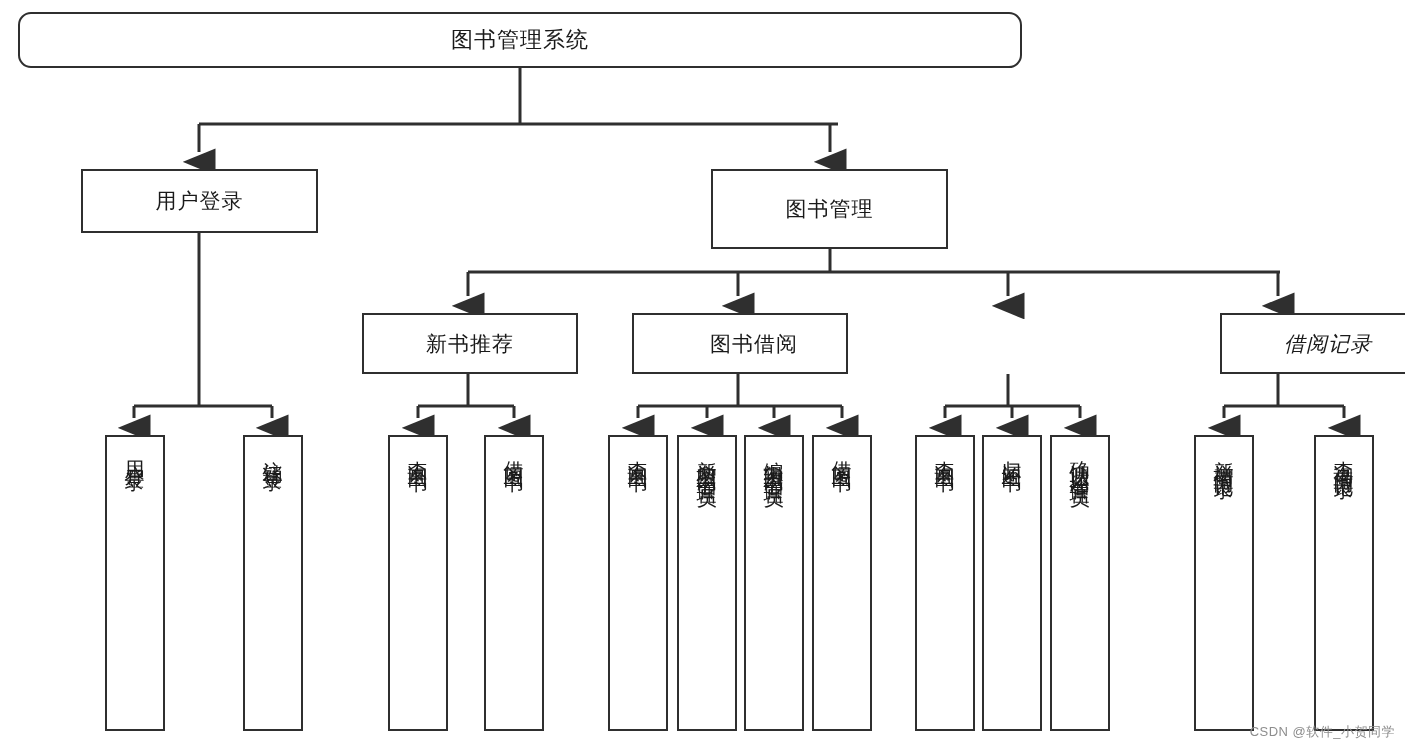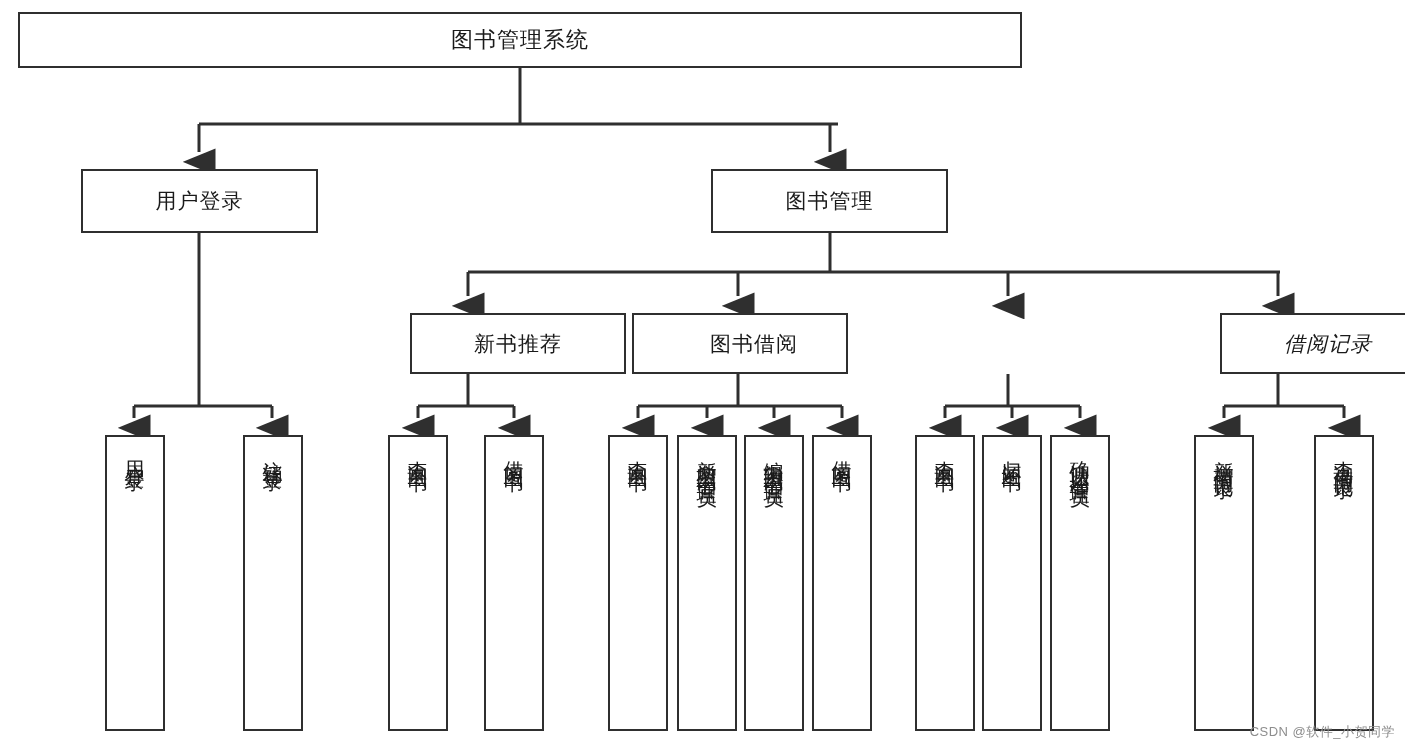--- a/index.html
+++ b/index.html
@@ -118,32 +118,32 @@
       <path d="M1012,406 L1012,418" marker-end="url(#arrow)"></path>
       <path d="M1080,406 L1080,418" marker-end="url(#arrow)"></path>
 
       <path d="M1278,374 L1278,406"></path>
       <path d="M1224,406 L1344,406"></path>
       <path d="M1224,406 L1224,418" marker-end="url(#arrow)"></path>
       <path d="M1344,406 L1344,418" marker-end="url(#arrow)"></path>
     </g>
   </svg>
 
-  <div class="node horizontal root" style="left:18px; top:12px; width:1004px; height:56px;">
+  <div class="node horizontal root" style="left:18px; top:12px; width:1004px; height:56px;border-radius:13px;">
     <span class="label">图书管理系统</span>
   </div>
 
   <div class="node horizontal" style="left:81px; top:169px; width:237px; height:64px;">
     <span class="label">用户登录</span>
   </div>
-  <div class="node horizontal" style="left:711px; top:169px; width:237px; height:64px;">
+  <div class="node horizontal" style="left:711px; top:169px; width:237px; height:80px;">
     <span class="label">图书管理</span>
   </div>
 
-  <div class="node horizontal" style="left:362px; top:313px; width:216px; height:61px;margin-left:48px;">
+  <div class="node horizontal" style="left:362px; top:313px; width:216px; height:61px;">
     <span class="label">新书推荐</span>
   </div>
   <div class="node horizontal" style="left:632px; top:313px; width:216px; height:61px;padding-left:28px;">
     <span class="label">图书借阅</span>
   </div>
   <div class="node horizontal" style="left:1220px; top:313px; width:216px; height:61px;font-style:italic;">
     <span class="label">借阅记录</span>
   </div>
 
   <div class="node vertical" style="left:105px; top:435px; width:60px; height:296px;">

